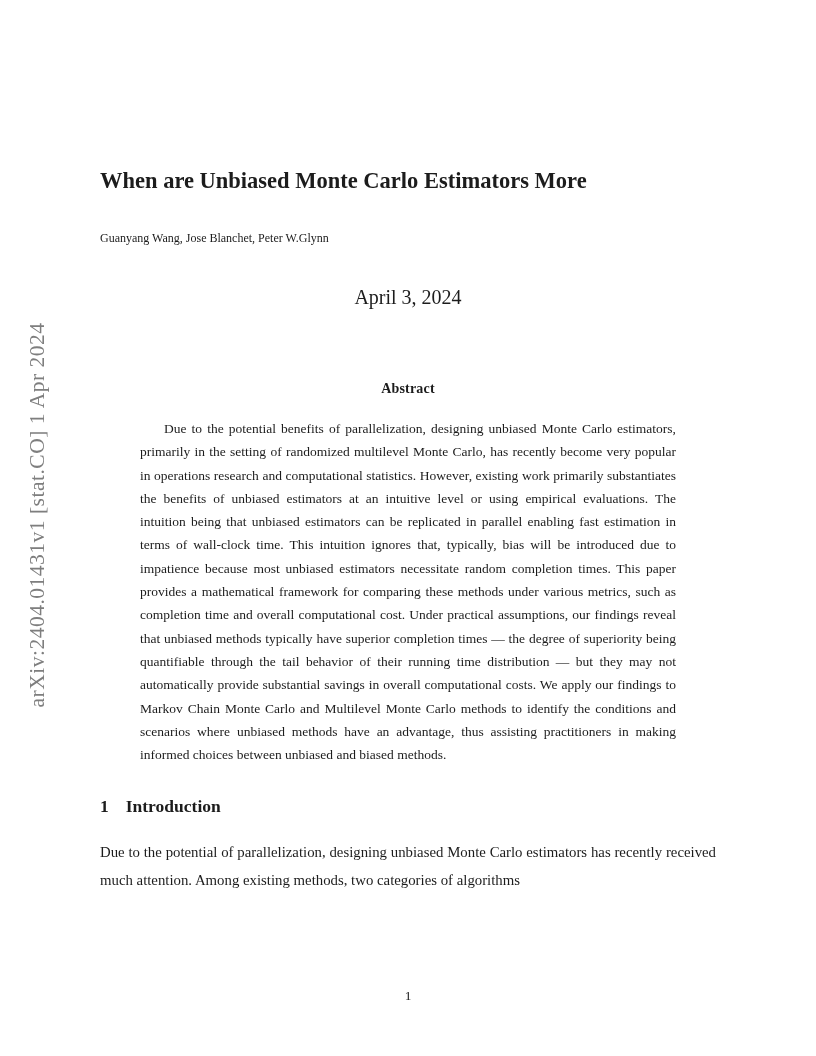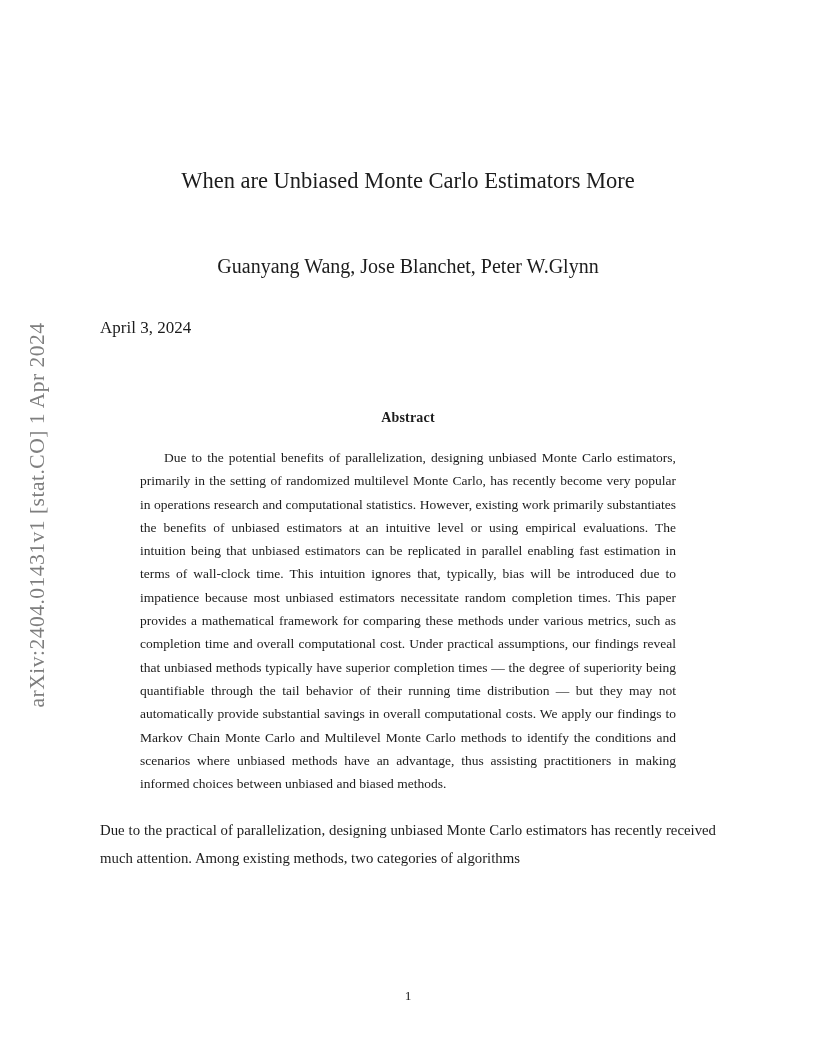--- a/index.html
+++ b/index.html
@@ -33,35 +33,34 @@
   }
 
   .content {
     position: relative;
     width: 616px;
     margin: 0 auto;
   }
 
   .paper-title {
     margin-top: 158px;
-    text-align: center;
     font-size: 22.5px;
-    font-weight: 400;
+    font-weight: 700;
     line-height: 45px;
   }
 
   .authors {
-    margin-top: 52px;
-    text-align: center;
-    font-size: 20px;
+    margin-top: 28px;
+    font-size: 12px;
   }
 
   .pub-date {
     margin-top: 40px;
-    font-size: 17px;
+    text-align: center;
+    font-size: 20px;
   }
 
   .abstract-heading {
     margin-top: 72px;
     text-align: center;
     font-size: 14px;
     font-weight: 700;
     letter-spacing: 0.2px;
   }
 
@@ -114,20 +113,23 @@
     </h1>
 
     <div class="authors">Guanyang Wang, Jose Blanchet, Peter W.Glynn</div>
 
     <div class="pub-date">April 3, 2024</div>
 
     <div class="abstract-heading">Abstract</div>
 
     <p class="abstract-body">Due to the potential benefits of parallelization, designing unbiased Monte Carlo estimators, primarily in the setting of randomized multilevel Monte Carlo, has recently become very popular in operations research and computational statistics. However, existing work primarily substantiates the benefits of unbiased estimators at an intuitive level or using empirical evaluations. The intuition being that unbiased estimators can be replicated in parallel enabling fast estimation in terms of wall-clock time. This intuition ignores that, typically, bias will be introduced due to impatience because most unbiased estimators necessitate random completion times. This paper provides a mathematical framework for comparing these methods under various metrics, such as completion time and overall computational cost. Under practical assumptions, our findings reveal that unbiased methods typically have superior completion times — the degree of superiority being quantifiable through the tail behavior of their running time distribution — but they may not automatically provide substantial savings in overall computational costs. We apply our findings to Markov Chain Monte Carlo and Multilevel Monte Carlo methods to identify the conditions and scenarios where unbiased methods have an advantage, thus assisting practitioners in making informed choices between unbiased and biased methods.</p>
 
+    <h2 class="section-heading">
+      <span class="section-number">1</span><span class="section-title">Introduction</span>
+    </h2>
 
-    <p class="intro-body">Due to the practical of parallelization, designing unbiased Monte Carlo estimators has recently received much attention. Among existing methods, two categories of algorithms</p>
+    <p class="intro-body">Due to the potential of parallelization, designing unbiased Monte Carlo estimators has recently received much attention. Among existing methods, two categories of algorithms</p>
 
   </div>
 
   <div class="page-number">1</div>
 
 </div>
 
 </body></html>

